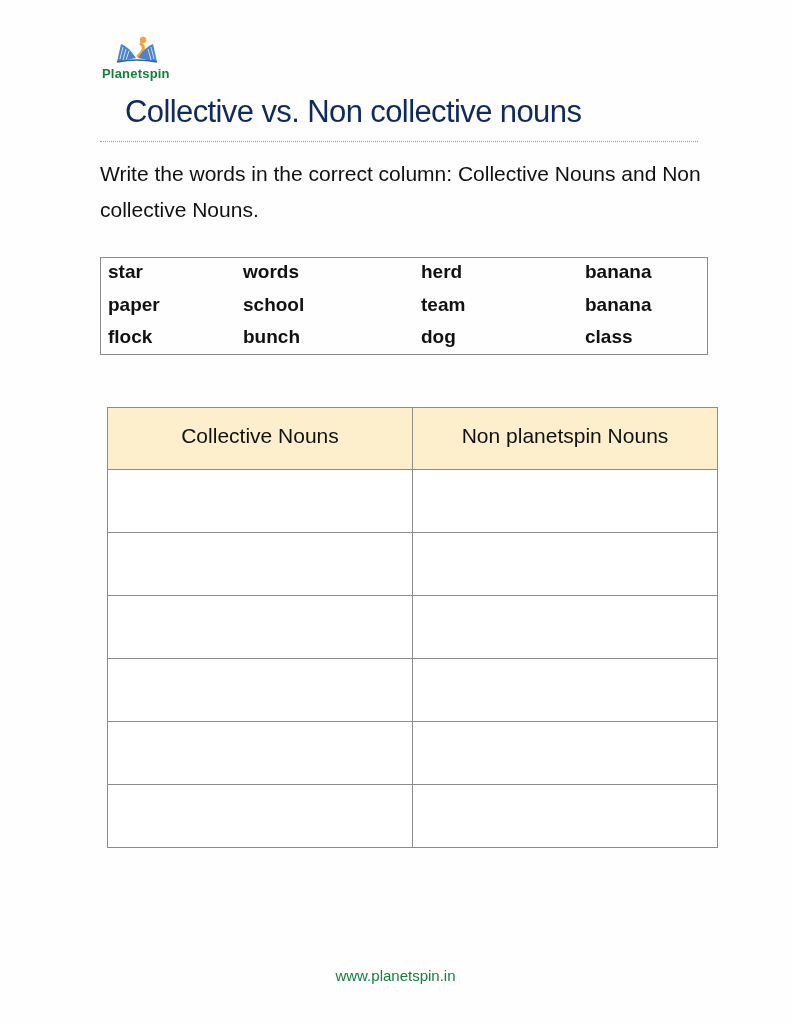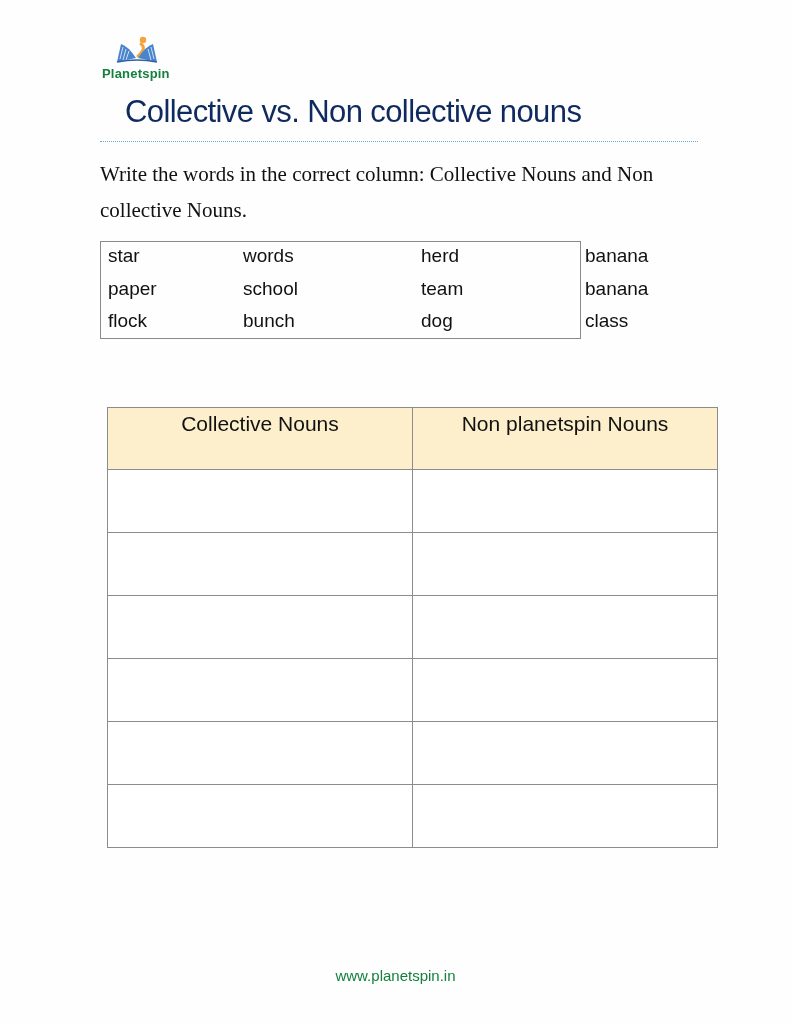--- a/index.html
+++ b/index.html
@@ -24,39 +24,39 @@
       font-size: 31px; color: #0f2a5e; letter-spacing: -0.6px;
       white-space: nowrap;
       margin-left: 25px;
     }
     .title-rule {
       position: absolute; left: 100px; top: 141px; width: 598px; height: 0;
       border-top: 1px dotted #6aa8d8;
     }
     .instructions {
       position: absolute; left: 100px; top: 156px; width: 620px;
-      font-size: 21px; line-height: 36px; color: #111; font-family: Liberation Serif, serif;
+      font-size: 21px; line-height: 36px; color: #111;
     }
     .word-box {
-      position: absolute; left: 100px; top: 241px; width: 481px; height: 98px;
-      border: 1px solid #8a8a8a; box-sizing: border-box;
+      position: absolute; left: 100px; top: 257px; width: 608px; height: 98px;
+      border: 1px solid #8a8a8a; box-sizing: border-box; font-weight: bold;
     }
     .word {
       position: absolute; font-size: 19px; color: #111;
     }
     .sort-table {
       position: absolute; left: 107px; top: 407px; width: 611px;
       border-collapse: collapse;
     }
     .sort-table th, .sort-table td {
       border: 1.5px solid #8c8c8c; width: 50%; padding: 0;
     }
     .sort-table th {
       background: #fdefcc; height: 62px; vertical-align: top;
-      font-weight: normal; font-size: 21px; color: #111; padding-top: 4px;
+      font-weight: normal; font-size: 21px; color: #111; padding-top: 16px;
       box-sizing: border-box;
     }
     .sort-table td { height: 62px; background: #fff; }
     .footer {
       position: absolute; left: 0; width: 791px; top: 967px; text-align: center;
       font-size: 15px; color: #15803d;
     }
   </style>
 </head>
 <body>

